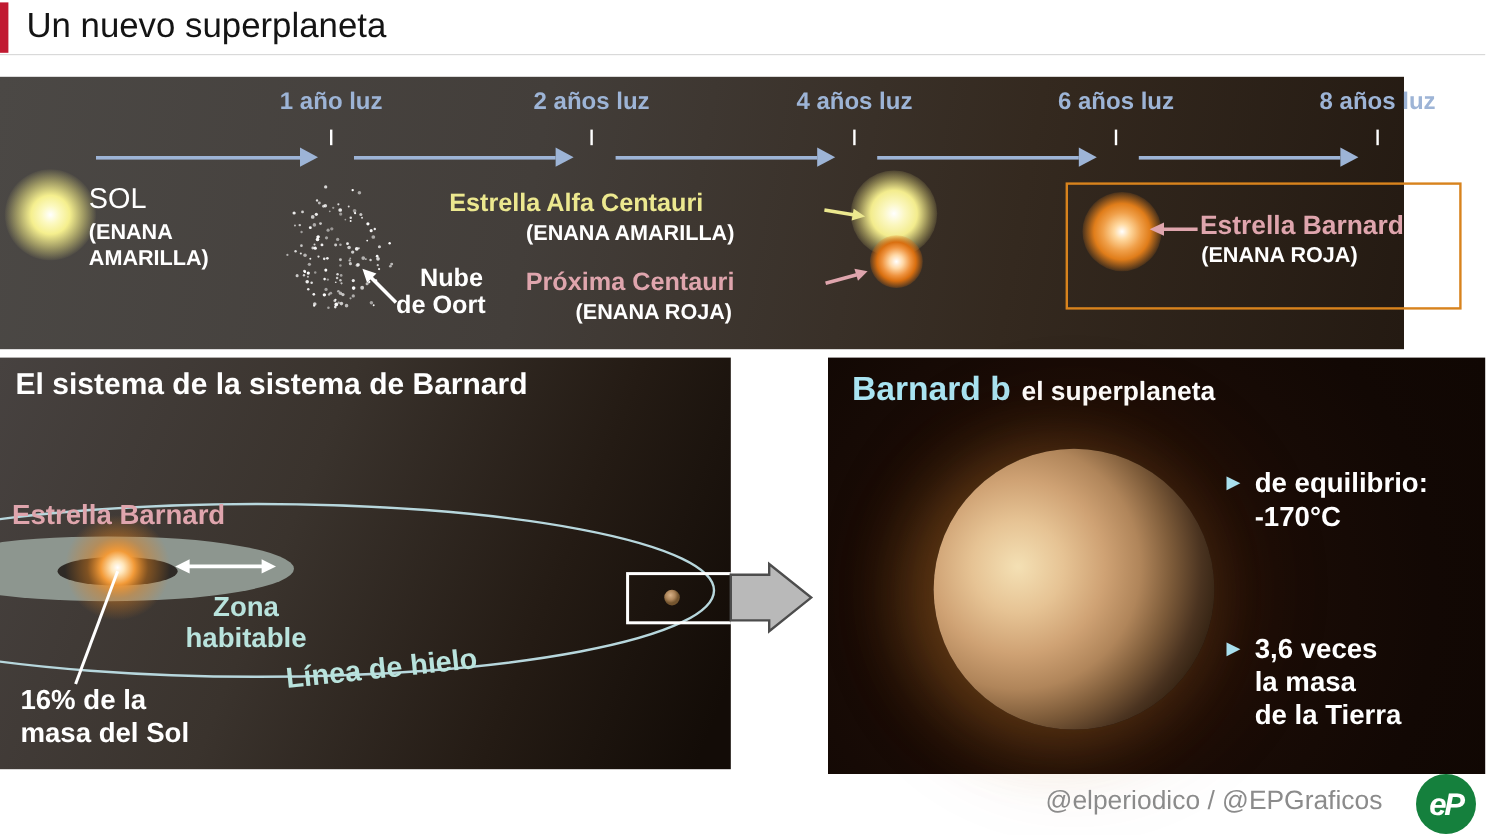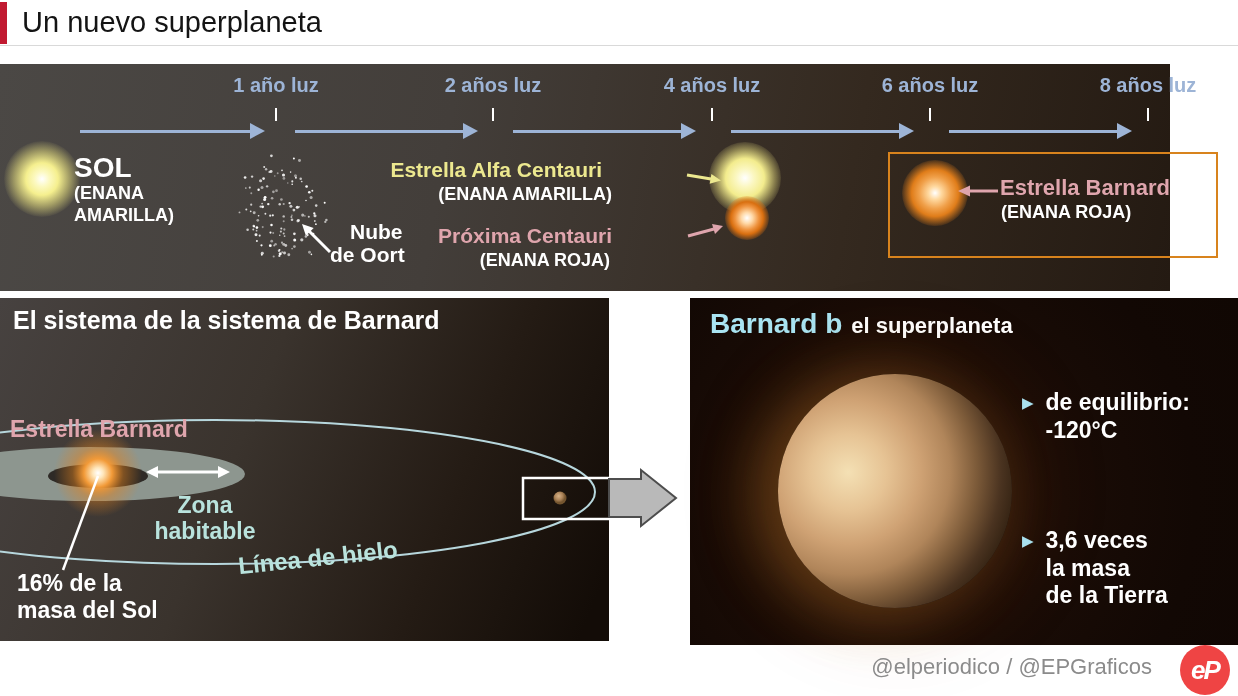--- a/index.html
+++ b/index.html
@@ -16,26 +16,26 @@
              background:linear-gradient(100deg,#4b4845 0%,#433e3a 38%,#34291f 72%,#241a12 100%);}
   .scale-label{position:absolute;top:10px;transform:translateX(-50%);font-size:20px;font-weight:bold;
                color:#9db4d6;white-space:nowrap;}
   .tick{position:absolute;top:44px;width:2px;height:13px;background:#fff;}
   .scale-arrow{position:absolute;top:66px;height:3px;background:#9db4d6;}
   .scale-arrow::after{content:"";position:absolute;right:-15px;top:-7px;width:0;height:0;
                       border-left:15px solid #9db4d6;border-top:8px solid transparent;border-bottom:8px solid transparent;}
   .star{position:absolute;border-radius:50%;}
   .sol-star{left:4px;top:77px;width:76px;height:76px;
             background:radial-gradient(circle,#ffffff 0%,#fcf9c0 14%,#f5ef8e 30%,rgba(240,232,130,.5) 52%,rgba(240,232,130,0) 72%);}
-  .sol-name{position:absolute;left:74px;top:88px;font-size:28px;font-weight:bold;color:#fff;}
+  .sol-name{position:absolute;left:74px;top:88px;font-size:24px;font-weight:normal;color:#fff;}
   .sol-type{position:absolute;left:74px;top:118px;font-size:18px;font-weight:600;color:#fff;line-height:22px;}
   .oort-svg{position:absolute;left:230px;top:86px;}
   .oort-label{position:absolute;left:330px;top:156px;font-size:21px;font-weight:bold;color:#fff;line-height:23px;}
   .oort-label .l1{margin-left:20px;}
-  .alfa-name{position:absolute;right:568px;top:94px;font-size:21px;font-weight:bold;color:#ece88f;white-space:nowrap;}
+  .alfa-name{position:absolute;right:584px;top:94px;font-size:21px;font-weight:bold;color:#ece88f;white-space:nowrap;}
   .alfa-type{position:absolute;right:558px;top:120px;font-size:18px;font-weight:600;color:#fff;white-space:nowrap;}
   .alfa-star{left:709px;top:78px;width:72px;height:72px;
              background:radial-gradient(circle,#ffffff 0%,#fbf7c0 18%,#f3ec8d 38%,rgba(240,230,130,.45) 58%,rgba(240,230,130,0) 75%);}
   .prox-name{position:absolute;right:558px;top:160px;font-size:21px;font-weight:bold;color:#dfa5ad;white-space:nowrap;}
   .prox-type{position:absolute;right:560px;top:186px;font-size:18px;font-weight:600;color:#fff;white-space:nowrap;}
   .prox-star{left:725px;top:132px;width:44px;height:44px;
              background:radial-gradient(circle,#fff 0%,#ffd9a8 18%,#ef9440 38%,#d96f10 52%,rgba(215,110,16,0) 75%);}
   .barnard-box{position:absolute;left:888px;top:88px;width:330px;height:106px;border:2.5px solid #d8831d;box-sizing:border-box;}
   .barnard-star{position:absolute;left:12px;top:6px;width:66px;height:66px;border-radius:50%;
                 background:radial-gradient(circle,#fff 0%,#ffd9a0 14%,#f0a04a 34%,#e07d1a 50%,rgba(214,118,24,0) 74%);}
@@ -68,21 +68,21 @@
                  background:radial-gradient(circle at 30% 42%,#f4e0b4 0%,#e6c394 18%,#cfa274 34%,#b0855a 48%,#7e5c3a 60%,#4a3320 72%,#241709 85%,#140c05 96%);
                  box-shadow:-20px 5px 55px 4px rgba(230,150,50,.30),0 0 80px 30px rgba(150,70,15,.10);}
   .fact{position:absolute;left:332px;display:flex;gap:12px;}
   .fact .marker{color:#a9e0ee;font-size:15px;line-height:28px;}
   .fact .lines{font-size:23px;font-weight:600;color:#fff;line-height:27.5px;}
   .fact-1{top:91px;}
   .fact-2{top:229px;}
 
   
   .credits{position:absolute;right:86px;top:654px;font-size:22px;color:#8b8b8b;}
-  .ep-logo{position:absolute;left:1180px;top:645px;width:50px;height:50px;border-radius:50%;background:#ef4444;
+  .ep-logo{position:absolute;left:1180px;top:645px;width:50px;height:50px;border-radius:50%;background:#15803d;
            color:#fff;display:flex;align-items:center;justify-content:center;
            font-weight:bold;font-style:italic;font-size:26px;letter-spacing:-2px;}
 </style>
 </head>
 <body>
 
 <div class="stage">
 
   <div class="accent-bar"></div>
   <h1 class="page-title">Un nuevo superplaneta</h1>
@@ -338,21 +338,21 @@
     <div class="planet-title">
       <span class="name">Barnard b</span>
       <span class="rest">el superplaneta</span>
     </div>
     <div class="planet-sphere"></div>
 
     <div class="fact fact-1">
       <span class="marker">▶</span>
       <div class="lines">
         <div>de equilibrio:</div>
-        <div>-120°C</div>
+        <div>-170°C</div>
       </div>
     </div>
     <div class="fact fact-2">
       <span class="marker">▶</span>
       <div class="lines">
         <div>3,6 veces</div>
         <div>la masa</div>
         <div>de la Tierra</div>
       </div>
     </div>

